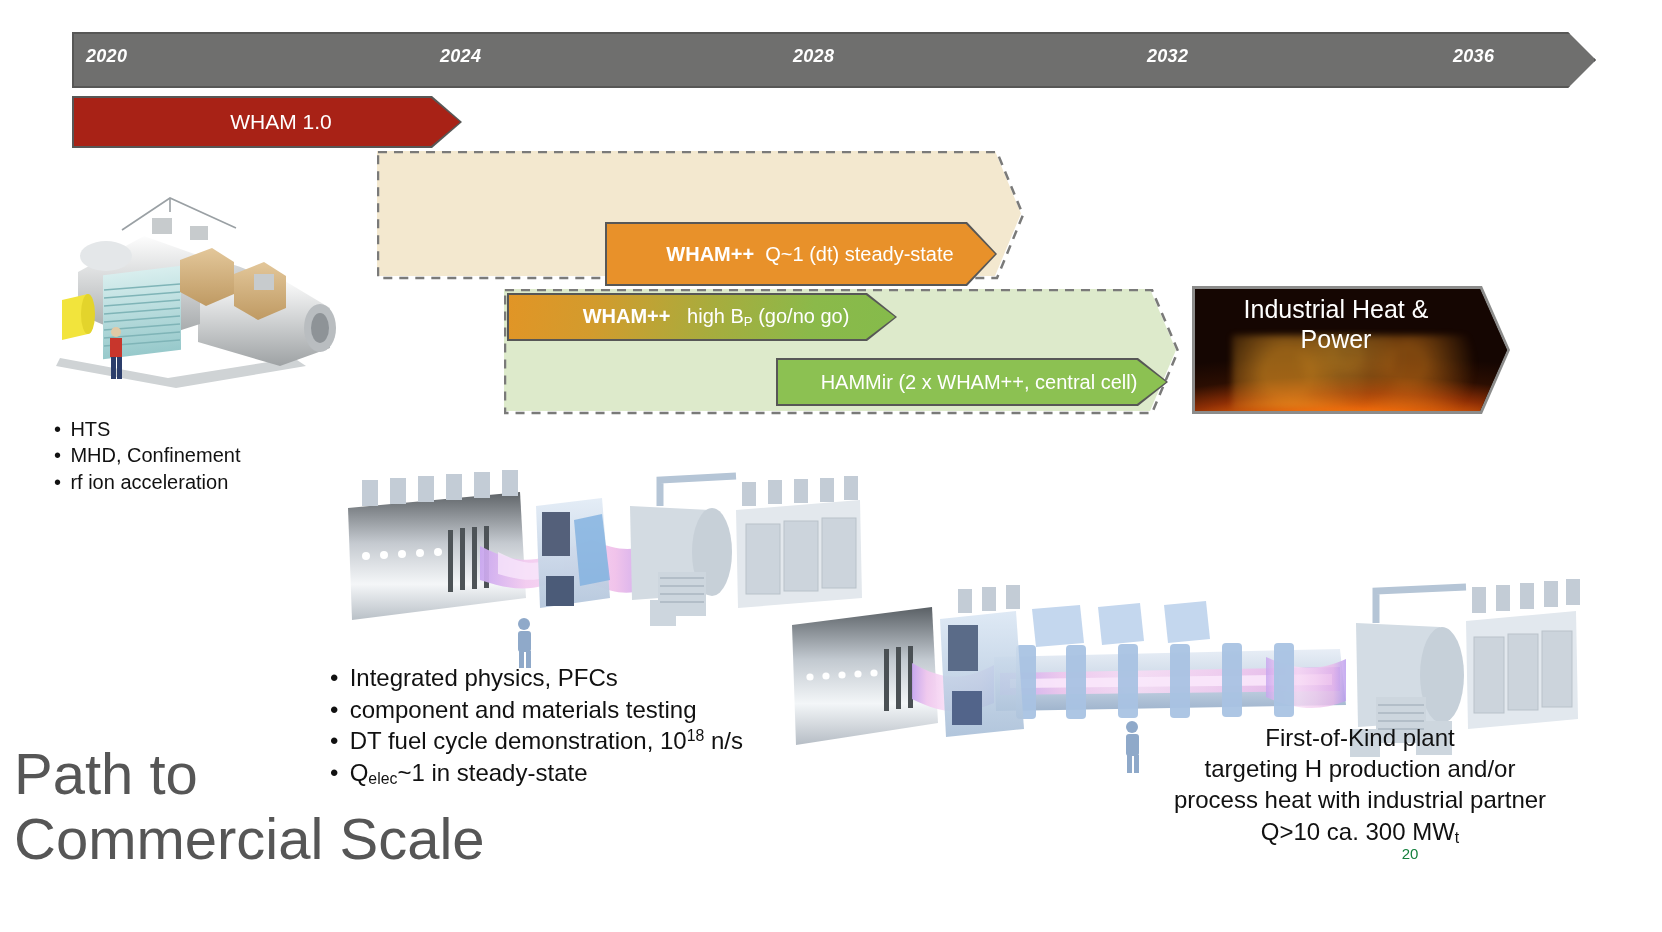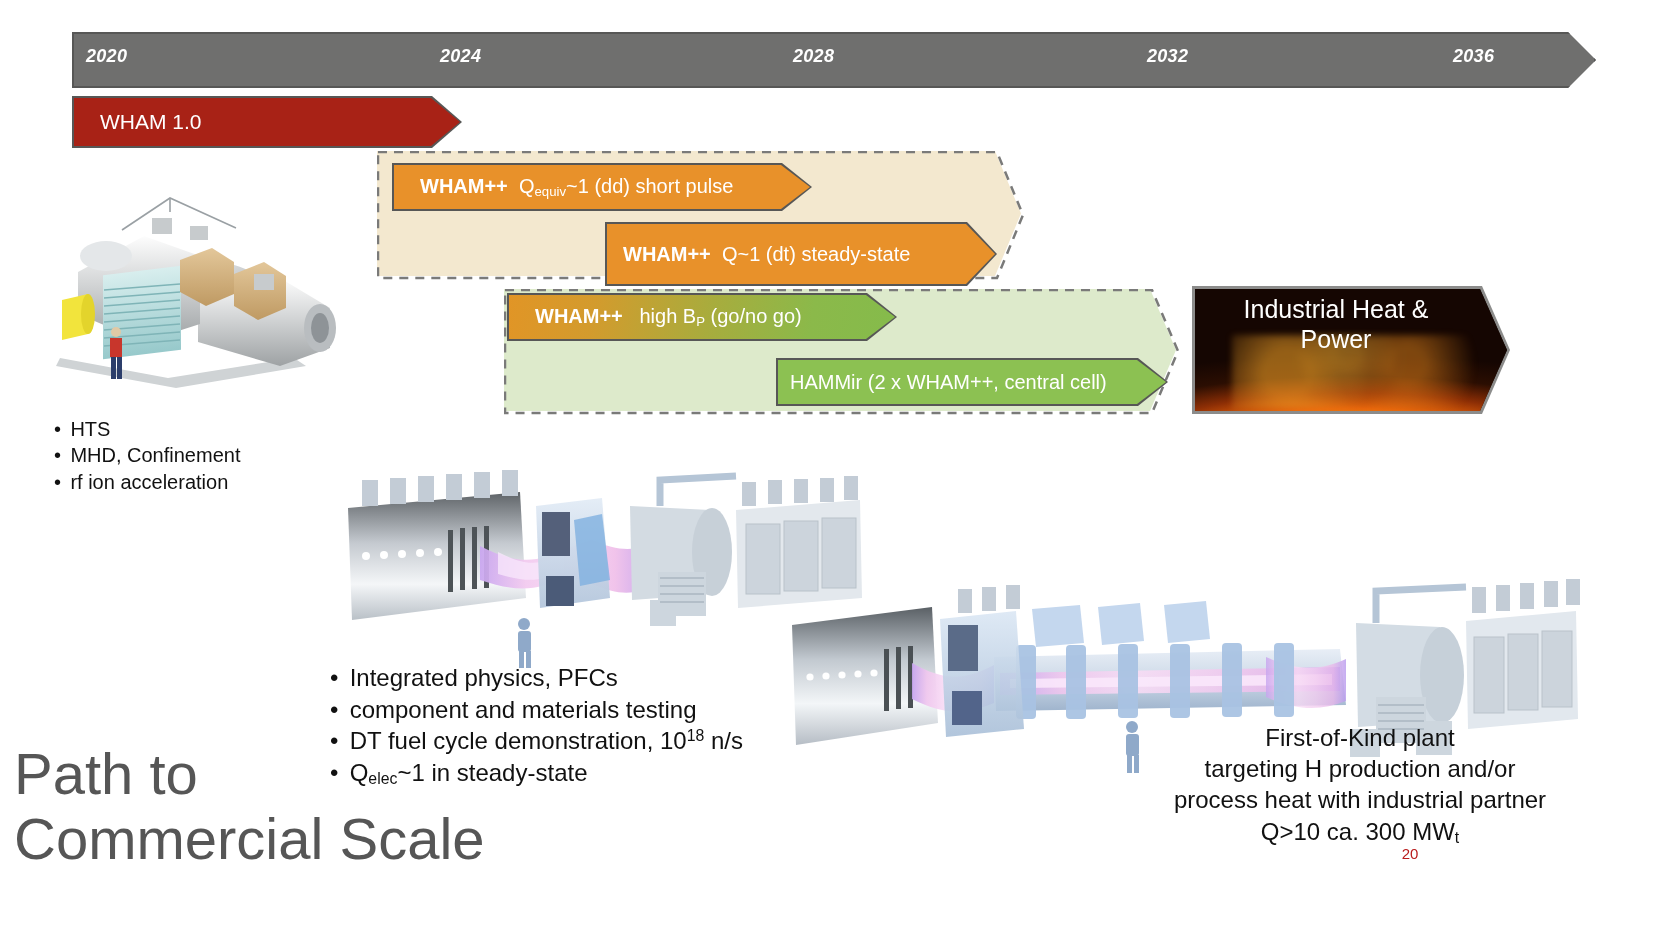--- a/index.html
+++ b/index.html
@@ -42,20 +42,21 @@
   }
 
   
   .arrow {
     position: absolute;
     box-sizing: border-box;
     display: flex;
     align-items: center;
     color: #ffffff;
     white-space: nowrap;
+    justify-content: center;
   }
   .arrow-outline {
     position: absolute;
     inset: 0;
     -webkit-clip-path: polygon(0 0, calc(100% - 30px) 0, 100% 50%, calc(100% - 30px) 100%, 0 100%);
     clip-path: polygon(0 0, calc(100% - 30px) 0, 100% 50%, calc(100% - 30px) 100%, 0 100%);
     background: #575756;
   }
   .arrow-body {
     position: absolute;
@@ -198,21 +199,21 @@
     color: #565656;
     line-height: 1.12;
     white-space: pre-line;
   }
 
   #page-num {
     position: absolute;
     left: 1390px; top: 845px;
     width: 40px; text-align: center;
     font-size: 15px;
-    color: #b91c1c;
+    color: #15803d;
   }
 
   
   .machine { position: absolute; }
 
   #machine-wham { left: 48px; top: 190px; width: 290px; height: 205px; }
   #machine-mid  { left: 330px; top: 448px; width: 540px; height: 220px; }
   #machine-big  { left: 780px; top: 545px; width: 800px; height: 245px; }
 </style>
 </head>
@@ -231,27 +232,20 @@
     <div class="arrow-outline"></div>
     <div class="arrow-body"></div>
     <div class="arrow-text">WHAM 1.0</div>
   </div>
 
   <div class="dash-box" id="dash-orange"></div>
   <svg class="dash-outline" style="left:377px; top:151px;" width="648" height="129">
     <polygon points="1,1 620,1 646,64 620,127 1,127" fill="none" stroke="#7a7a79" stroke-width="2.5" stroke-dasharray="9 7"></polygon>
   </svg>
 
-  <div class="arrow" id="wham-dd">
-    <div class="arrow-outline"></div>
-    <div class="arrow-body"></div>
-    <div class="arrow-text">
-      <b>WHAM++</b><span>&nbsp;&nbsp;</span><span>Q</span><sub>equiv</sub><span>~1 (dd) short pulse</span>
-    </div>
-  </div>
 
   <div class="arrow" id="wham-dt">
     <div class="arrow-outline"></div>
     <div class="arrow-body"></div>
     <div class="arrow-text">
       <b>WHAM++</b><span>&nbsp;&nbsp;</span><span>Q~1 (dt) steady-state</span>
     </div>
   </div>
 
   <div class="dash-box" id="dash-green"></div>

